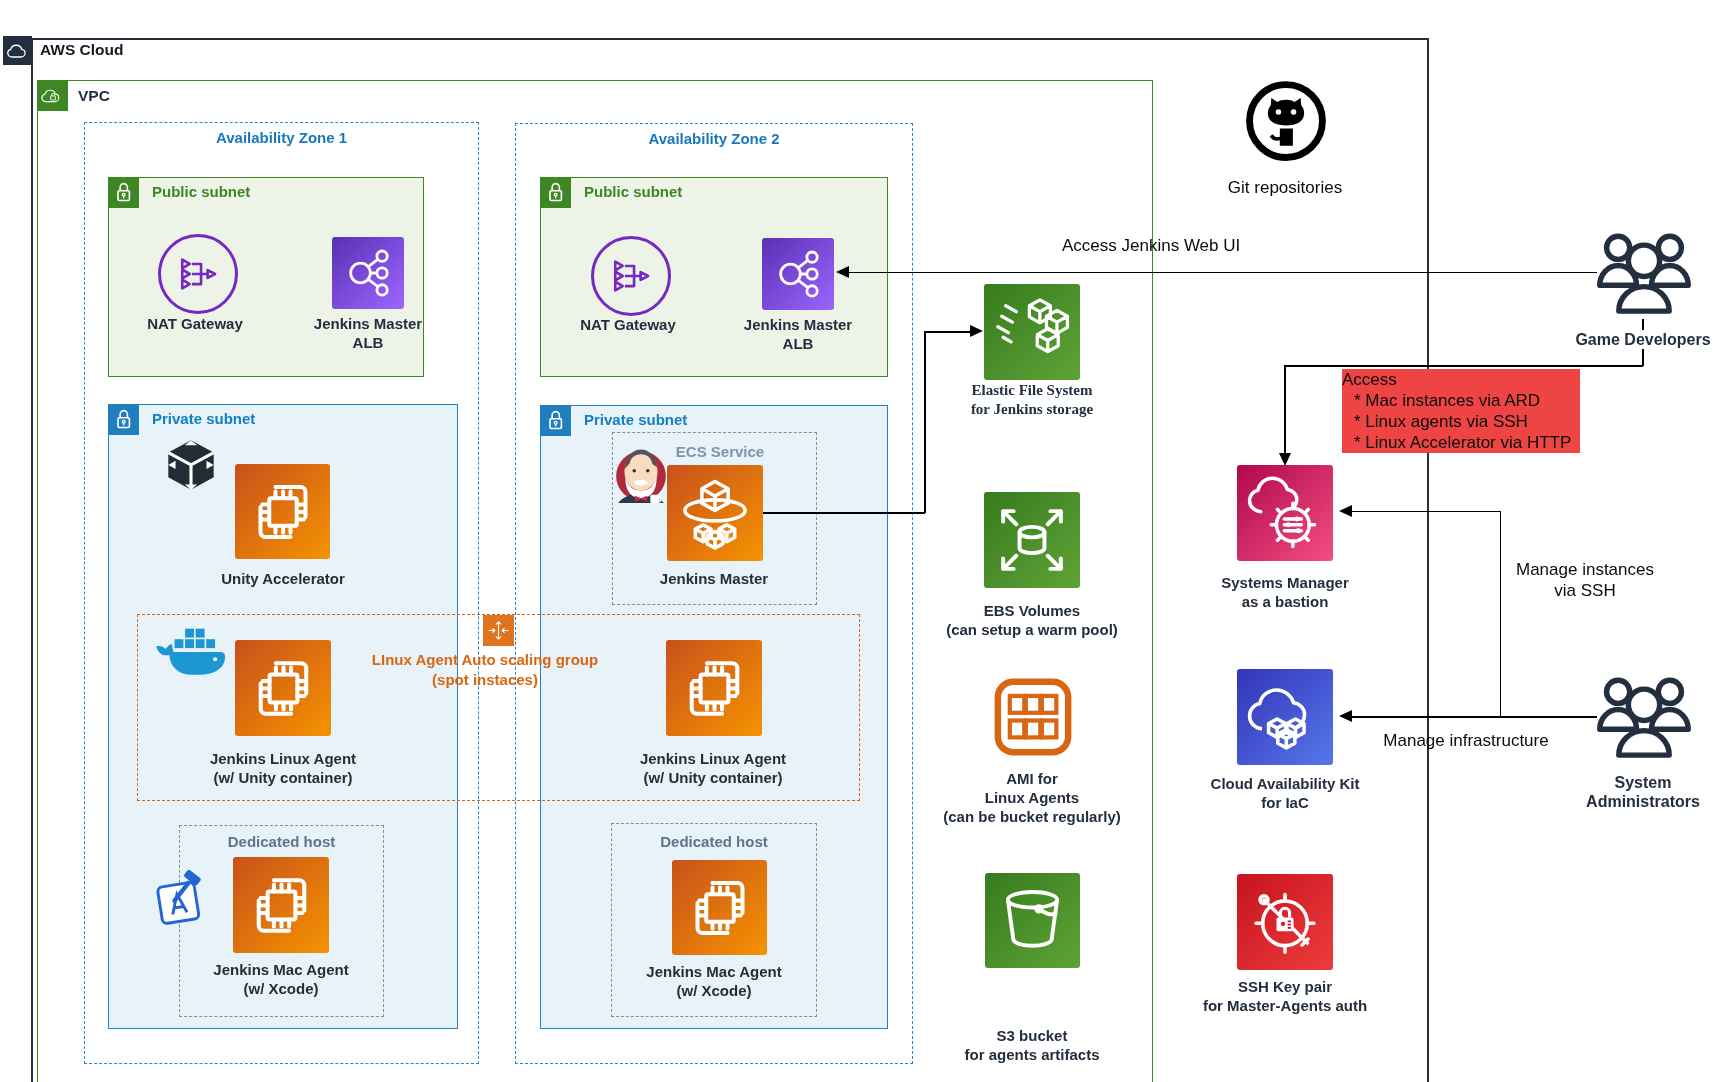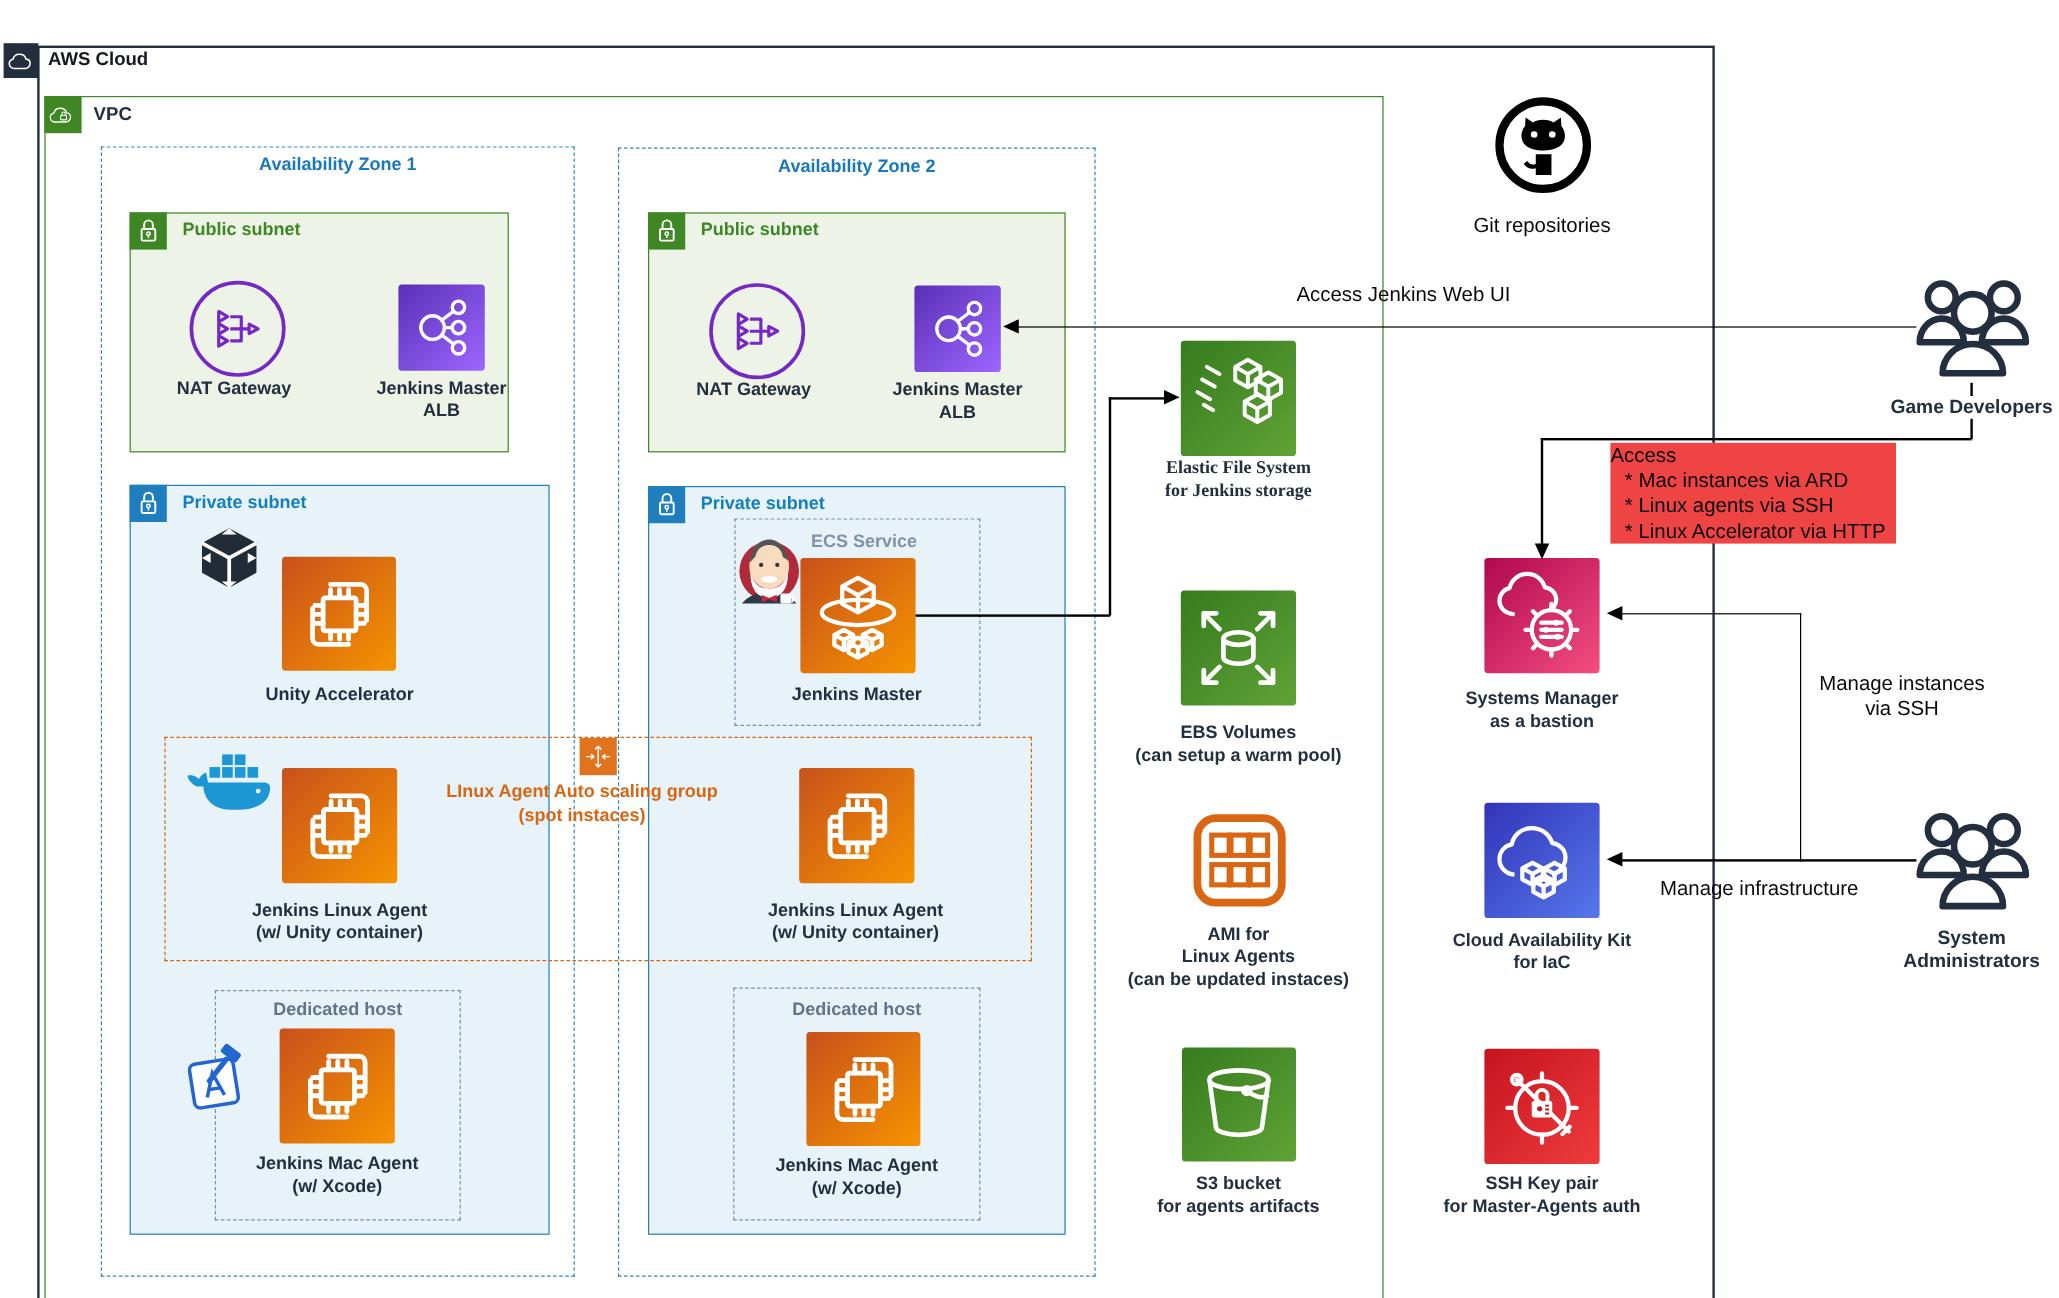--- a/index.html
+++ b/index.html
@@ -435,29 +435,29 @@
     </div>
 
   <div class="cicon" style="left:988px;top:639px;width:90px;height:92px;color:#d86613;">
       <svg class="g" viewBox="0 0 64 64">
         <use href="#sym-ami"></use>
       </svg>
     </div>
   <div class="lbl" style="left:937px;top:737px;width:190px;">
       <span>AMI for</span>
       <span>Linux Agents</span>
-      <span>(can be updated instaces)</span>
+      <span>(can be bucket regularly)</span>
     </div>
 
   <div class="cicon sq grad-green" style="left:985px;top:841px;width:95px;height:95px;">
       <svg class="g" viewBox="0 0 64 64" style="width:83px;height:83px;">
         <use href="#sym-s3"></use>
       </svg>
     </div>
-  <div class="lbl" style="left:952px;top:945px;width:160px;">
+  <div class="lbl" style="left:952px;top:994px;width:160px;">
       <span>S3 bucket</span>
       <span>for agents artifacts</span>
     </div>
 
   <div class="cicon" style="left:1242px;top:45px;width:88px;height:88px;">
       <svg class="g" viewBox="0 0 64 64">
         <use href="#sym-github"></use>
       </svg>
     </div>
   <div class="ann" style="left:1210px;top:145px;width:150px;text-align:center;">Git repositories</div>
@@ -502,21 +502,21 @@
   <div class="cicon" style="left:1595px;top:640px;width:98px;height:90px;z-index:4;">
       <svg class="g" viewBox="0 0 72 64">
         <use href="#sym-users"></use>
       </svg>
     </div>
   <div class="lbl" style="left:1565px;top:741px;width:156px;font-size:16px;">
       <span>System</span>
       <span>Administrators</span>
     </div>
 
-  <div class="ann" style="left:1062px;top:203px;width:215px;text-align:center;z-index:6;">Access Jenkins Web UI</div>
+  <div class="ann" style="left:1062px;top:203px;width:215px;z-index:6;">Access Jenkins Web UI</div>
 
   <div class="ann" style="left:1342px;top:337px;width:238px;background:#ef4444;z-index:6;">
     <span>Access</span>
     <span style="padding-left:12px;">* Mac instances via ARD</span>
     <span style="padding-left:12px;">* Linux agents via SSH</span>
     <span style="padding-left:12px;">* Linux Accelerator via HTTP</span>
   </div>
 
   <div class="ann" style="left:1500px;top:527px;width:170px;text-align:center;z-index:6;">
     <span>Manage instances</span>

